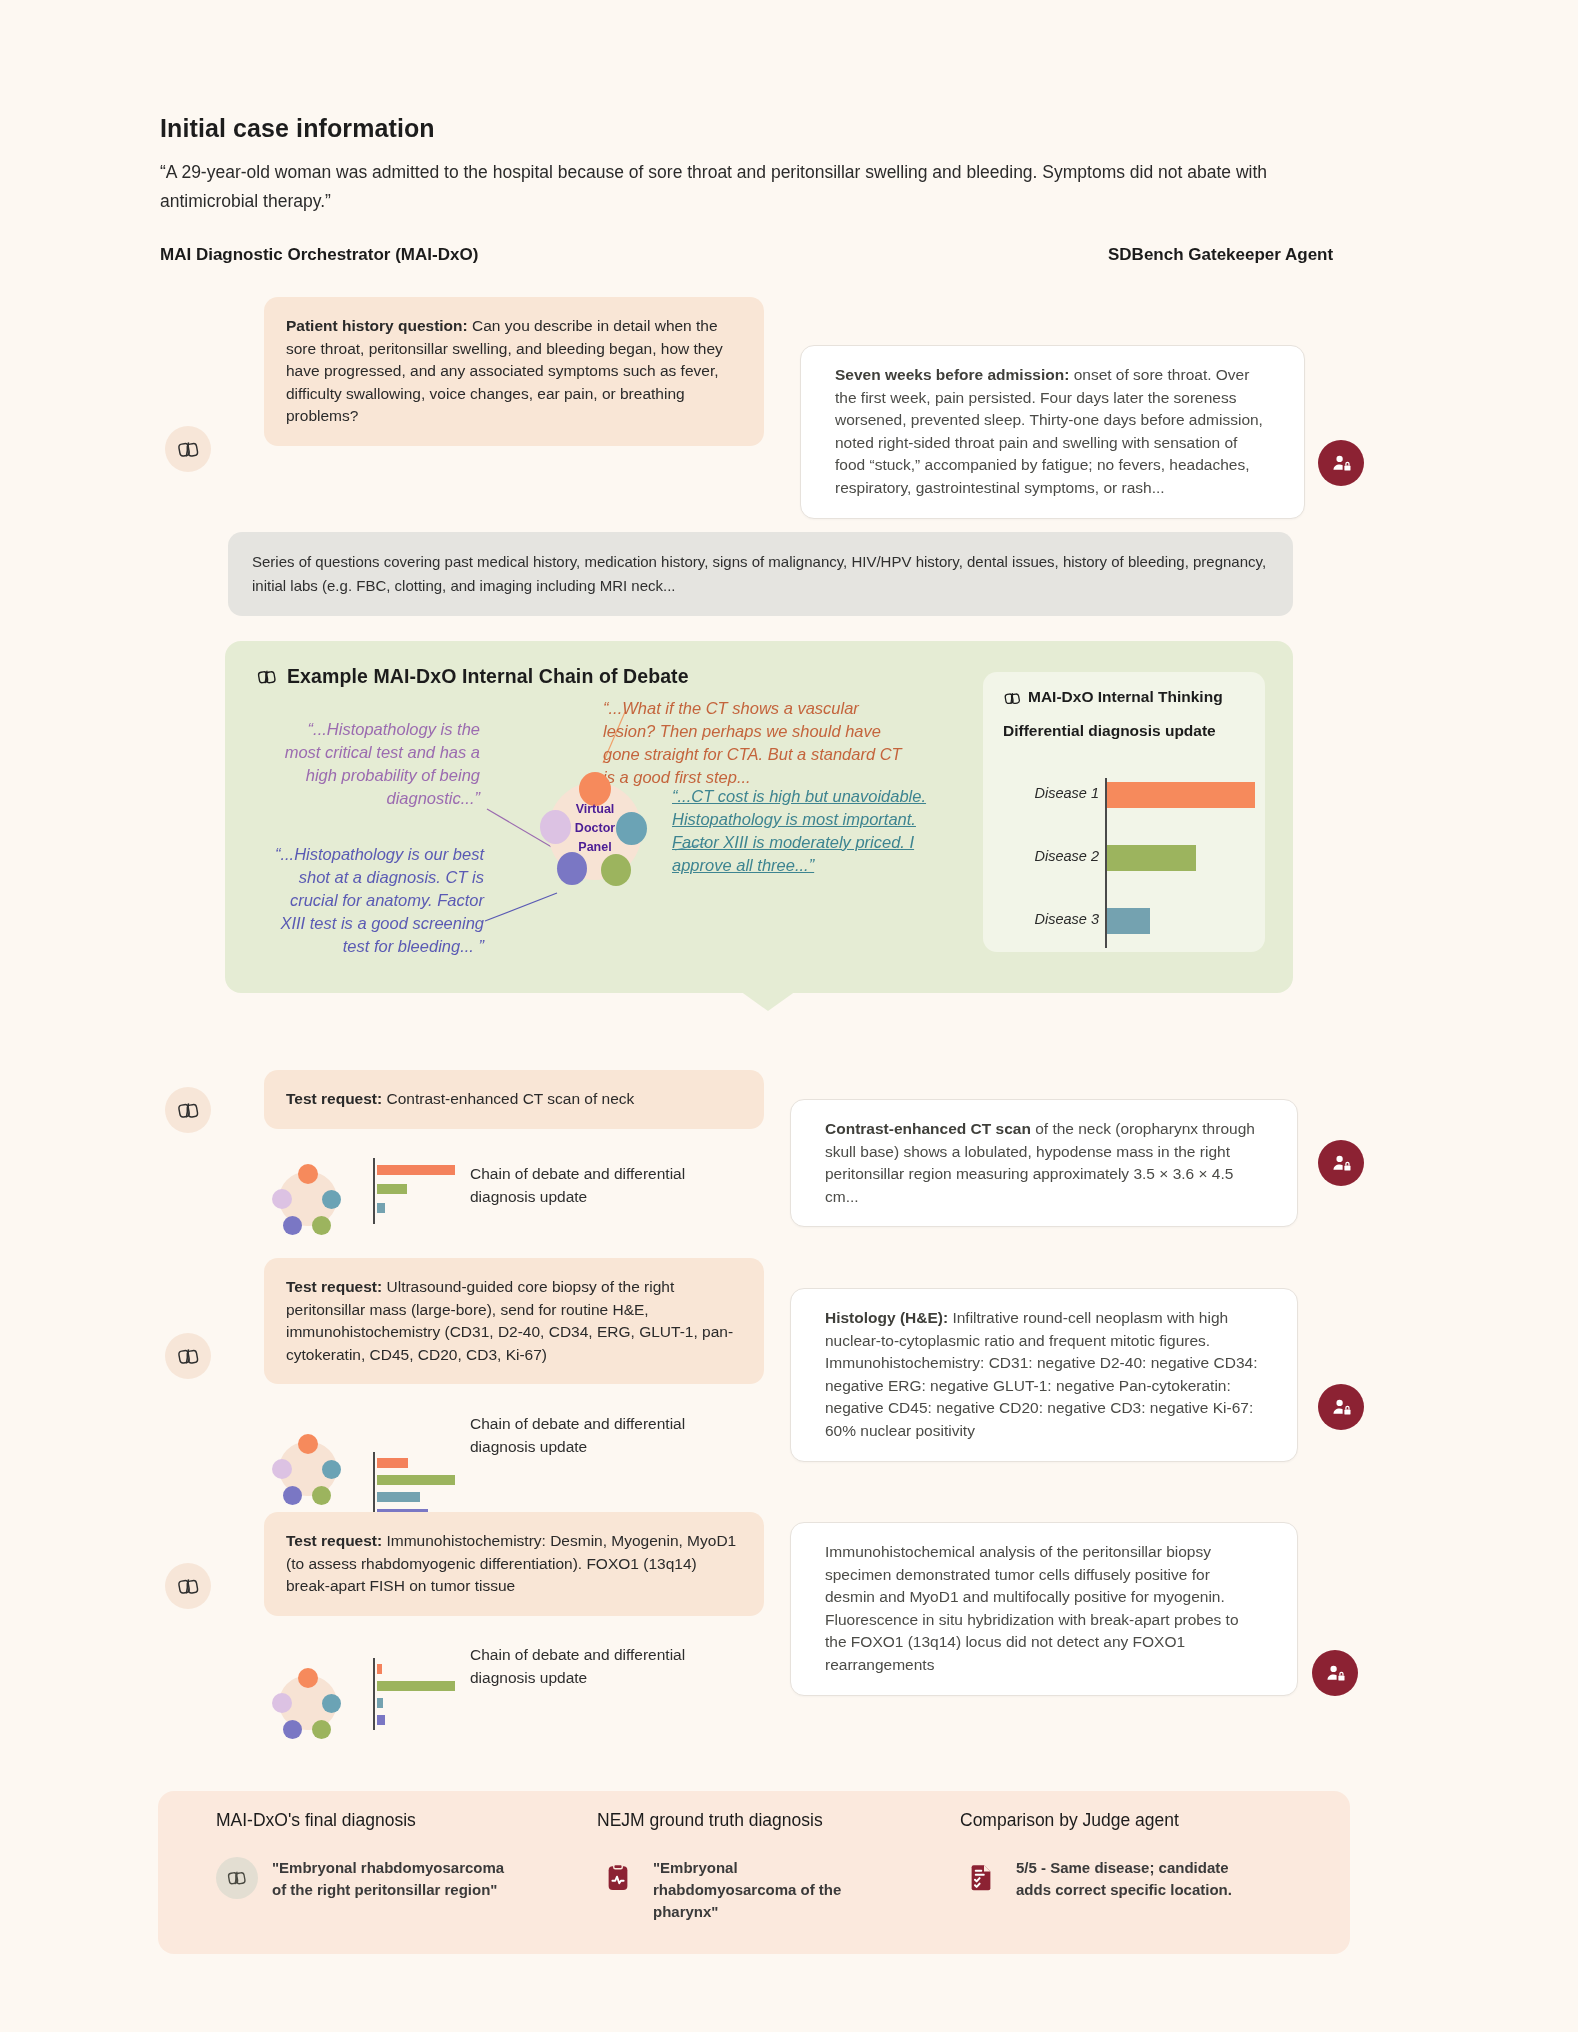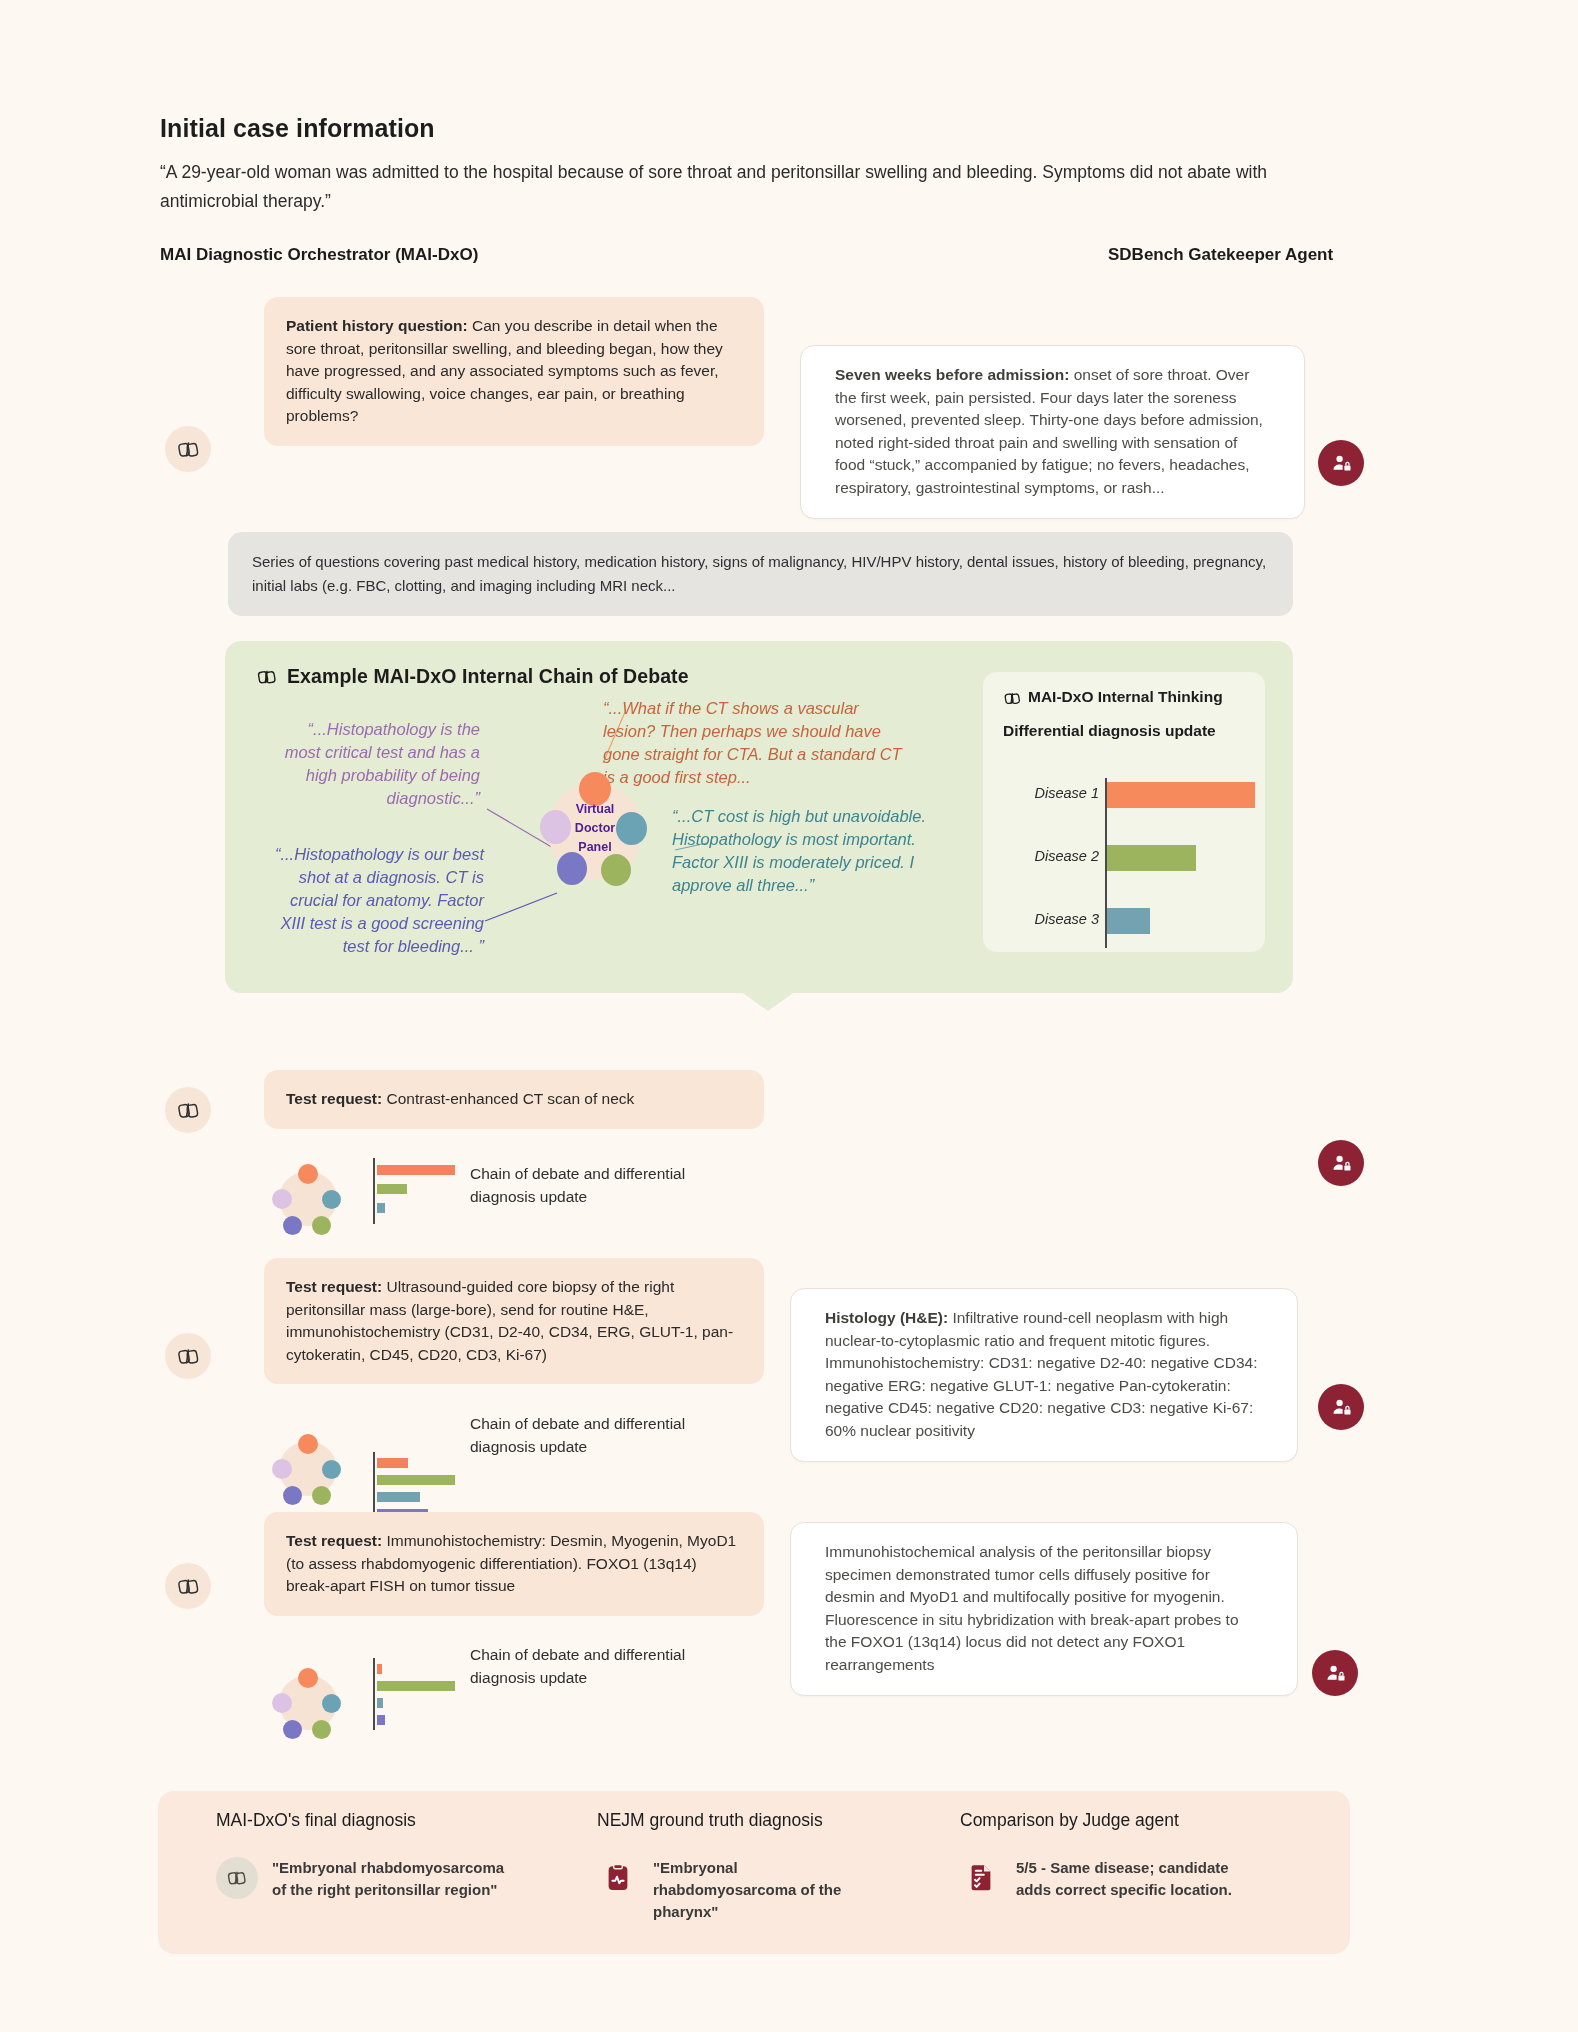--- a/index.html
+++ b/index.html
@@ -74,21 +74,21 @@
   .debate-title-icon{position:absolute;left:256px;top:666px;width:22px;height:22px;}
   .tail{
     position:absolute;left:740px;top:991px;width:0;height:0;
     border-left:28px solid transparent;border-right:28px solid transparent;
     border-top:20px solid #e5ecd4;
   }
 
   .quote{position:absolute;font-style:italic;font-size:16.5px;line-height:23px;font-weight:500;}
   .q1{left:272px;top:718px;width:208px;text-align:right;color:#9b6bb0;}
   .q2{left:603px;top:697px;width:300px;color:#c4643c;}
-  .q3{left:672px;top:805px;width:290px;color:#3d8490;}
+  .q3{left:672px;top:785px;width:290px;color:#3d8490;text-decoration:underline;}
   .q4{left:262px;top:843px;width:222px;text-align:right;color:#5a5ab4;}
 
   .panel-center{
     position:absolute;left:540px;top:772px;width:110px;height:118px;
   }
   .panel-bg{
     position:absolute;left:8px;top:10px;width:94px;height:98px;
     background:#f7e3d4;border-radius:50%;
   }
   .panel-label{
@@ -249,20 +249,23 @@
 
   <div class="avatar dxo" style="left:165px;top:1087px;">
     <svg viewBox="0 0 24 24" fill="none" stroke="#2f2f2f" stroke-width="1.4">
       <rect x="3.2" y="6.5" width="9" height="11.5" rx="3.2" transform="rotate(-10 8 12)"></rect>
       <rect x="11.2" y="6.5" width="9" height="11.5" rx="3.2" transform="rotate(-10 16 12)"></rect>
       <line x1="12" y1="5.2" x2="10" y2="18.6"></line>
     </svg>
   </div>
   <div class="bubble req" style="left:228px;top:1070px;width:500px;">
     <b>Test request:</b><span> Contrast-enhanced CT scan of neck</span>
+  </div>
+  <div class="bubble resp" style="left:790px;top:1059px;width:508px;">
+    <b>Contrast-enhanced CT scan</b><span> of the neck (oropharynx through skull base) shows a lobulated, hypodense mass in the right peritonsillar region measuring approximately 3.5 × 3.6 × 4.5 cm...</span>
   </div>
   <div class="avatar gk" style="left:1318px;top:1140px;">
     <svg viewBox="0 0 24 24" fill="#ffffff">
       <circle cx="10" cy="7.2" r="3.3"></circle>
       <path d="M3.6 18.6c0-3.5 2.9-5.6 6.4-5.6 1.2 0 2.3.25 3.2.7v4.9z"></path>
       <rect x="15" y="14" width="6.4" height="5.4" rx="1"></rect>
       <path d="M16.6 14v-1.7a1.6 1.6 0 0 1 3.2 0V14" fill="none" stroke="#ffffff" stroke-width="1.3"></path>
     </svg>
   </div>
 

